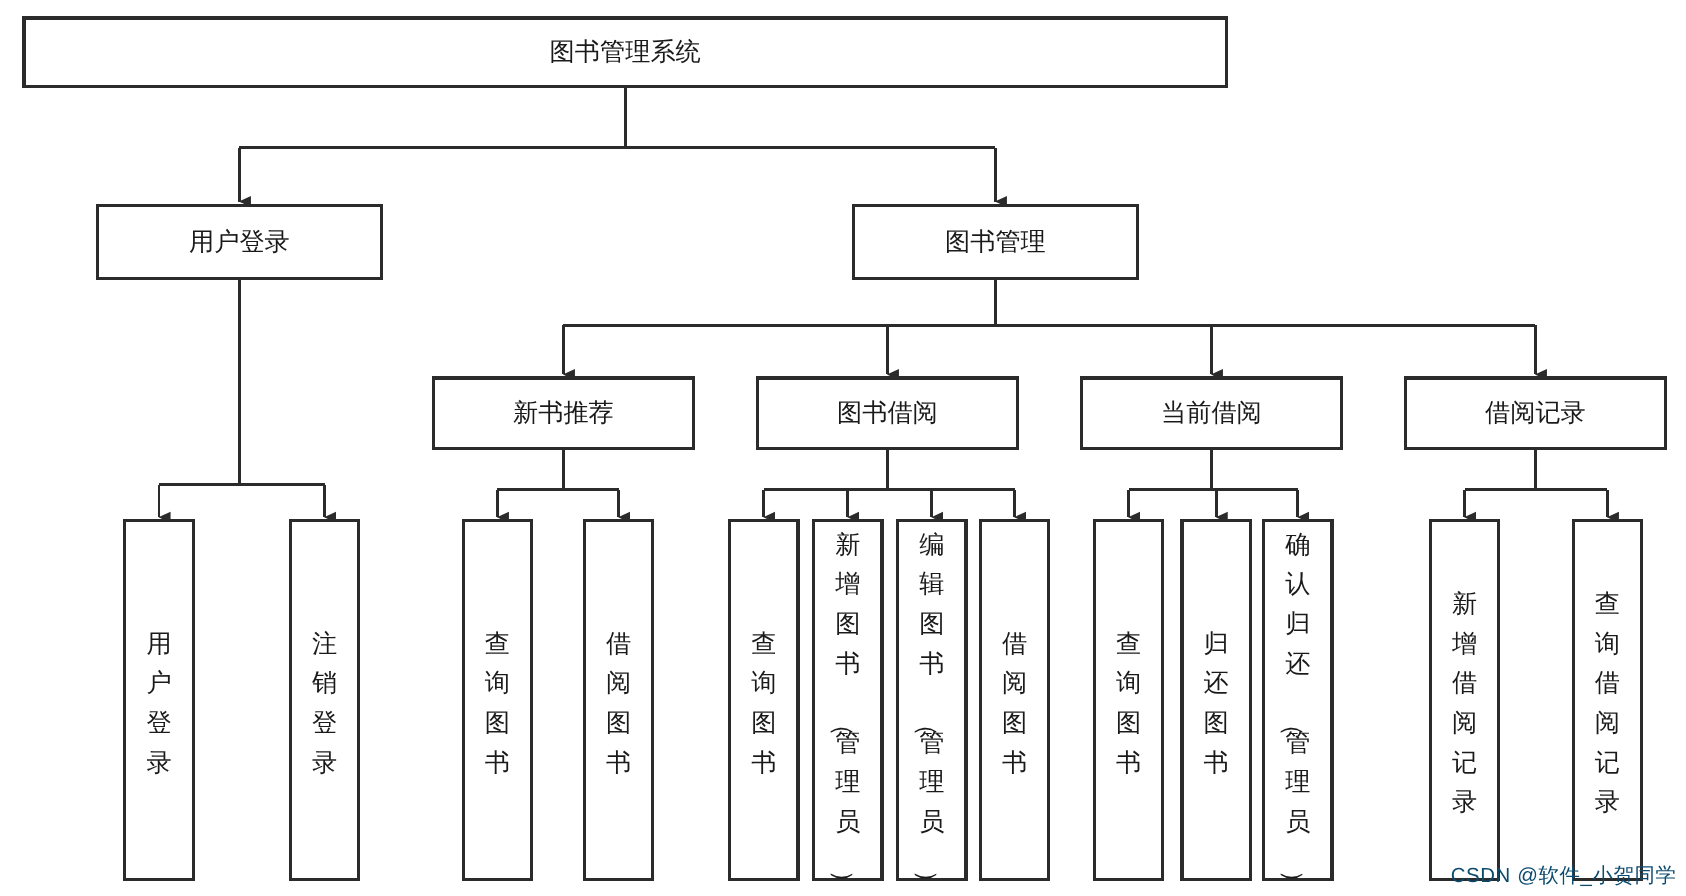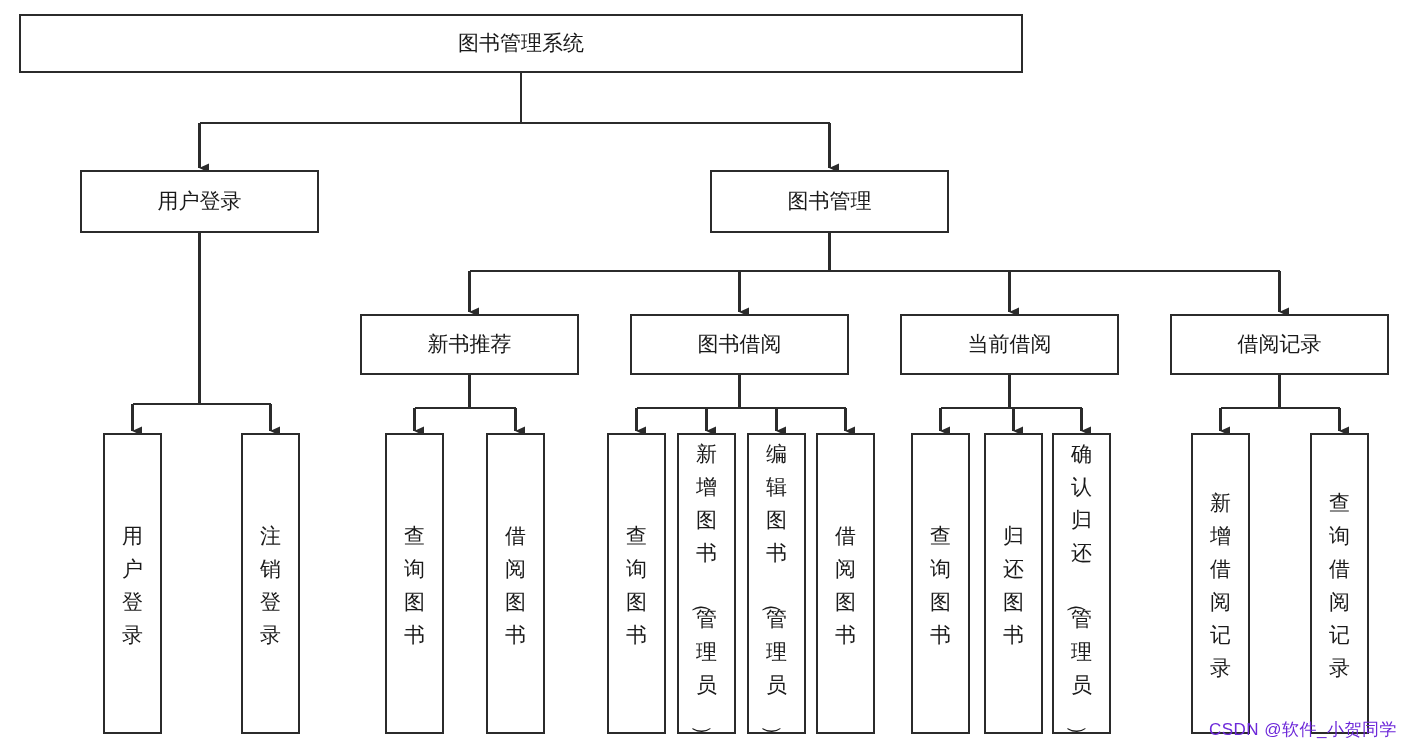--- a/index.html
+++ b/index.html
@@ -58,21 +58,21 @@
   .arrow-head {
     fill: #2b2b2b;
     stroke: none;
   }
   .watermark {
     position: absolute;
     right: 8px;
     bottom: 6px;
     font-family: "Liberation Sans", "DejaVu Sans", sans-serif;
     font-size: 17px;
-    color: #6d28d9;
+    color: #0c4a6e;
     letter-spacing: 0.5px;
     pointer-events: none;
     user-select: none;
   }
 </style>
 </head>
 <body>
 
 <div id="diagram-root">
   <svg class="tree-canvas" viewBox="0 0 1405 747">

